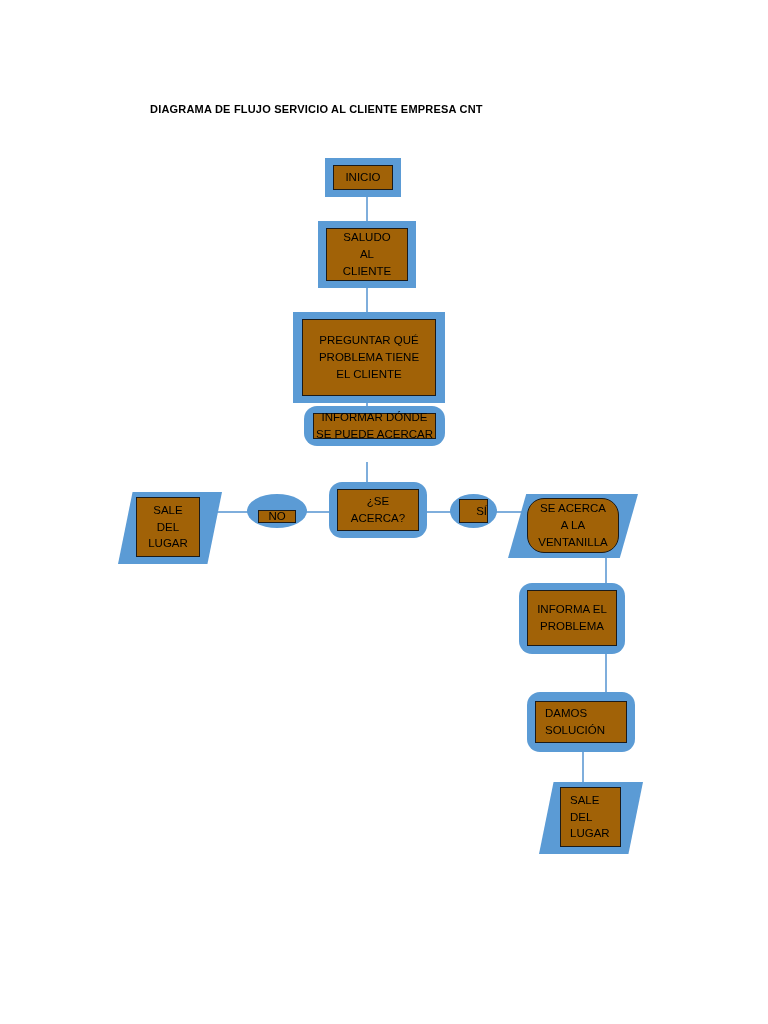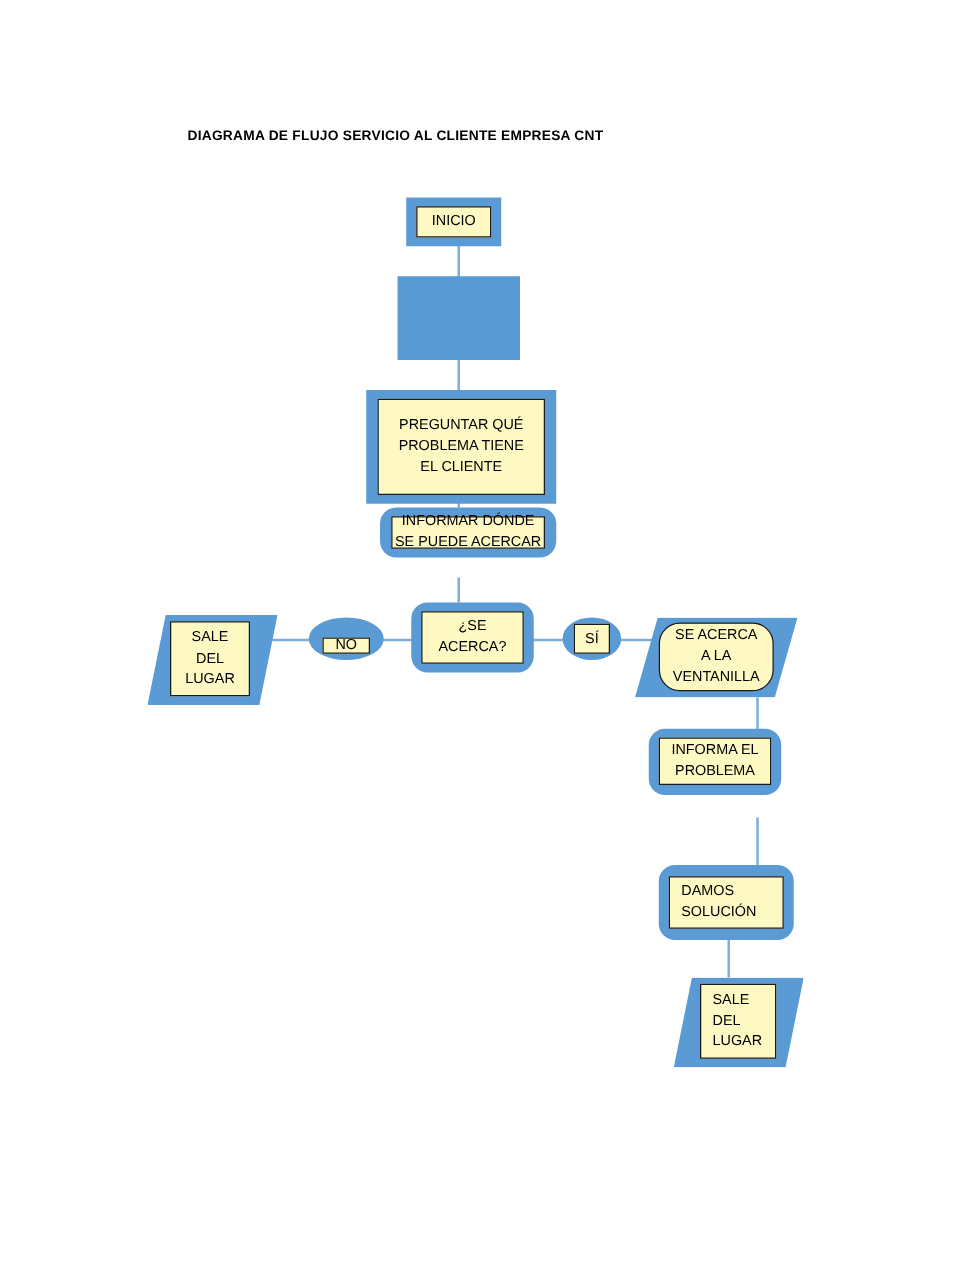--- a/index.html
+++ b/index.html
@@ -54,21 +54,21 @@
   .shape-blue.rounded { border-radius: 13px; }
   .shape-blue.ellipse { border-radius: 50%; }
   .shape-blue.para-right {
     
     clip-path: polygon(14% 0%, 100% 0%, 86% 100%, 0% 100%);
   }
 
   
   .inner {
     position: absolute;
-    background: #fef9c3;
+    background: #a16207;
     border: 1.6px solid #1a1a1a;
     box-sizing: border-box;
     display: flex;
     flex-direction: column;
     align-items: center;
     justify-content: center;
     font-size: 11.5px;
     line-height: 1.45;
     color: #000000;
     text-align: center;
@@ -113,20 +113,25 @@
 
   <div class="node" style="left:325px; top:158px; width:76px; height:39px;">
     <div class="shape-blue"></div>
     <div class="inner" style="left:8px; top:7px; right:8px; bottom:7px;">
       <span class="ln">INICIO</span>
     </div>
   </div>
 
   <div class="node" style="left:318px; top:221px; width:98px; height:67px;">
     <div class="shape-blue"></div>
+    <div class="inner" style="left:8px; top:7px; right:8px; bottom:7px;">
+      <span class="ln">SALUDO</span>
+      <span class="ln">AL</span>
+      <span class="ln">CLIENTE</span>
+    </div>
   </div>
 
   <div class="node" style="left:293px; top:312px; width:152px; height:91px;">
     <div class="shape-blue"></div>
     <div class="inner" style="left:9px; top:7px; right:9px; bottom:7px;">
       <span class="ln">PREGUNTAR QUÉ</span>
       <span class="ln">PROBLEMA TIENE</span>
       <span class="ln">EL CLIENTE</span>
     </div>
   </div>
@@ -149,21 +154,21 @@
 
   <div class="node" style="left:247px; top:494px; width:60px; height:34px;">
     <div class="shape-blue ellipse"></div>
     <div class="inner" style="left:11px; top:5px; right:11px; bottom:5px;margin-top:11px;">
       <span class="ln">NO</span>
     </div>
   </div>
 
   <div class="node" style="left:450px; top:494px; width:47px; height:34px;">
     <div class="shape-blue ellipse"></div>
-    <div class="inner" style="left:9px; top:5px; right:9px; bottom:5px;">
+    <div class="inner" style="left:9px; top:5px; right:9px; bottom:5px;align-items:flex-end;">
       <span class="ln">SÍ</span>
     </div>
   </div>
 
   <div class="node" style="left:118px; top:492px; width:104px; height:72px;">
     <div class="shape-blue para-right"></div>
     <div class="inner" style="left:18px; top:5px; right:22px; bottom:7px;">
       <span class="ln">SALE</span>
       <span class="ln">DEL</span>
       <span class="ln">LUGAR</span>
@@ -172,21 +177,21 @@
 
   <div class="node" style="left:508px; top:494px; width:130px; height:64px;">
     <div class="shape-blue para-right"></div>
     <div class="inner" style="left:19px; top:4px; right:19px; bottom:5px;border-radius:17px;">
       <span class="ln">SE ACERCA</span>
       <span class="ln">A LA</span>
       <span class="ln">VENTANILLA</span>
     </div>
   </div>
 
-  <div class="node" style="left:519px; top:583px; width:106px; height:53px;border-radius:21px;">
+  <div class="node" style="left:519px; top:583px; width:106px; height:71px;border-radius:21px;">
     <div class="shape-blue rounded"></div>
     <div class="inner" style="left:8px; top:7px; right:8px; bottom:8px;">
       <span class="ln">INFORMA EL</span>
       <span class="ln">PROBLEMA</span>
     </div>
   </div>
 
   <div class="node" style="left:527px; top:692px; width:108px; height:60px;">
     <div class="shape-blue rounded"></div>
     <div class="inner left-align" style="left:8px; top:9px; right:8px; bottom:9px;">

